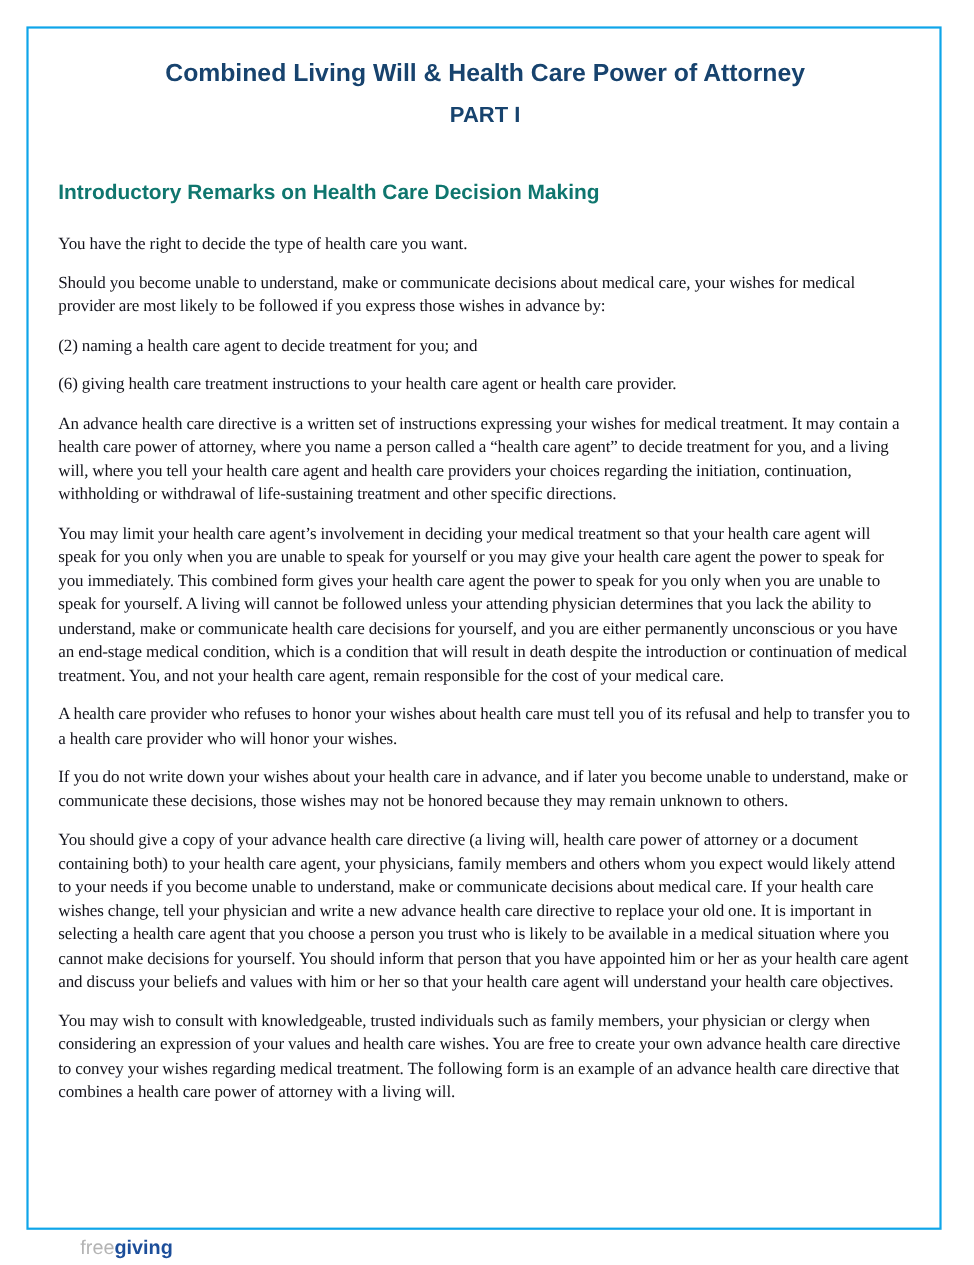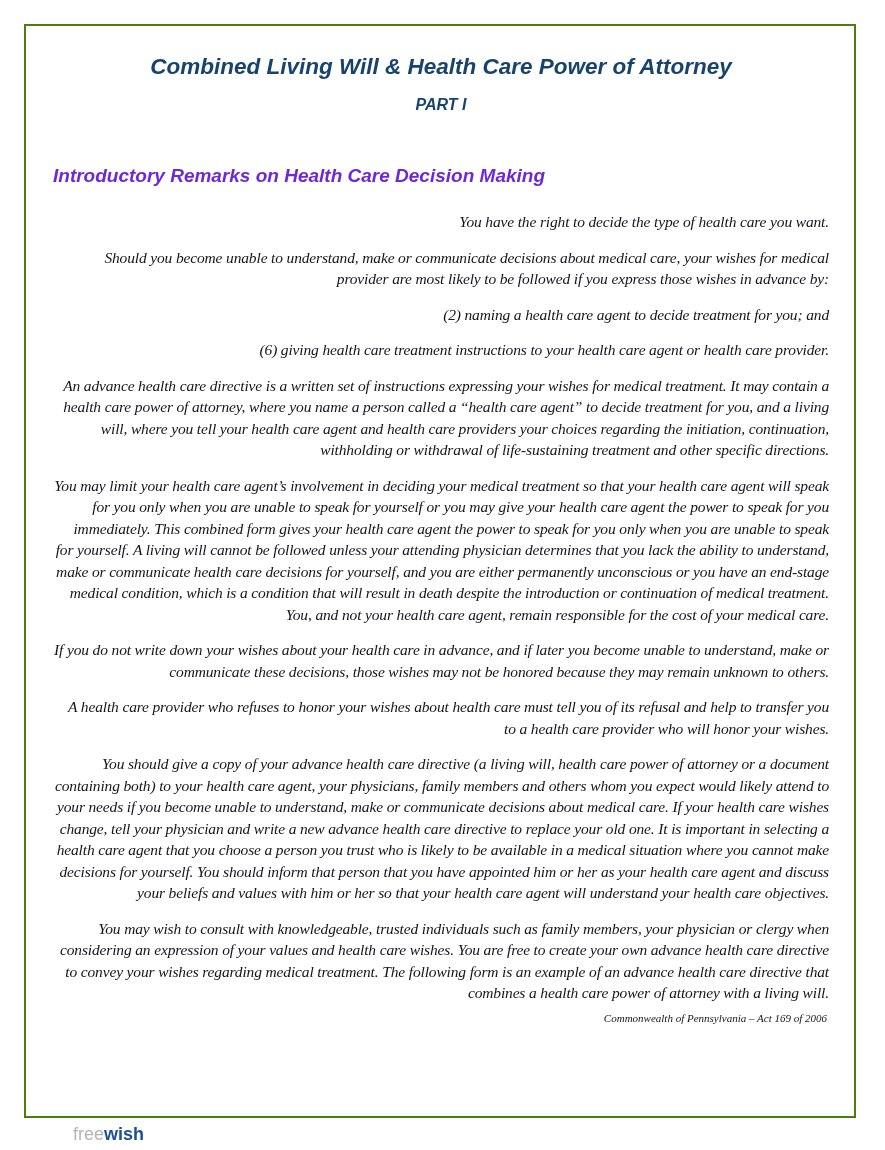--- a/index.html
+++ b/index.html
@@ -16,25 +16,24 @@
     width: 885px;
     height: 1150px;
     background: #ffffff;
   }
   .page {
     position: absolute;
     left: 24px;
     top: 24px;
     width: 832px;
     height: 1094px;
-    border: 2px solid #4d7c0f;
+    border: 2px solid #0ea5e9;
     background: #ffffff;
     box-sizing: border-box;
     padding: 26px 25px 4px 27px;
-    font-style: italic;
   }
   .doc-title {
     font-family: "Liberation Sans", sans-serif;
     font-weight: bold;
     color: #17436e;
     text-align: center;
     font-size: 22.5px;
     line-height: 26px;
     margin: 2px 0 0 0;
   }
@@ -45,44 +44,44 @@
     text-align: center;
     font-size: 18.5px;
     line-height: 22px;
     margin: 27px 0 0 0;
   }
   .doc-part {
     font-family: "Liberation Sans", sans-serif;
     font-weight: bold;
     color: #17436e;
     text-align: center;
-    font-size: 16px;
+    font-size: 20px;
     line-height: 22px;
     margin: 14px 0 0 0;
   }
   .section-heading {
     font-family: "Liberation Sans", sans-serif;
     font-weight: bold;
-    color: #6d28d9;
+    color: #0f766e;
     text-align: left;
     font-size: 19px;
     line-height: 23px;
     margin: 48px 0 0 0;
   }
   .body-text {
     margin-top: 24px;
   }
   .body-text p {
     font-family: "Liberation Serif", serif;
     color: #14141c;
     font-size: 15.5px;
     line-height: 21.5px;
     letter-spacing: -0.15px;
     margin: 0 0 14px 0;
-    text-align: right;
+    text-align: left;
   }
   .footer-note {
     font-family: "Liberation Serif", serif;
     color: #14141c;
     font-size: 11px;
     text-align: right;
     margin-top: -6px;
     padding-right: 2px;
   }
   .brand-logo {
@@ -116,27 +115,26 @@
 
     <h4 class="section-heading">Introductory Remarks on Health Care Decision Making</h4>
 
     <div class="body-text">
       <p>You have the right to decide the type of health care you want.</p>
       <p>Should you become unable to understand, make or communicate decisions about medical care, your wishes for medical provider are most likely to be followed if you express those wishes in advance by:</p>
       <p>(2) naming a health care agent to decide treatment for you; and</p>
       <p>(6) giving health care treatment instructions to your health care agent or health care provider.</p>
       <p>An advance health care directive is a written set of instructions expressing your wishes for medical treatment. It may contain a health care power of attorney, where you name a person called a “health care agent” to decide treatment for you, and a living will, where you tell your health care agent and health care providers your choices regarding the initiation, continuation, withholding or withdrawal of life-sustaining treatment and other specific directions.</p>
       <p>You may limit your health care agent’s involvement in deciding your medical treatment so that your health care agent will speak for you only when you are unable to speak for yourself or you may give your health care agent the power to speak for you immediately. This combined form gives your health care agent the power to speak for you only when you are unable to speak for yourself. A living will cannot be followed unless your attending physician determines that you lack the ability to understand, make or communicate health care decisions for yourself, and you are either permanently unconscious or you have an end-stage medical condition, which is a condition that will result in death despite the introduction or continuation of medical treatment. You, and not your health care agent, remain responsible for the cost of your medical care.</p>
+      <p>A health care provider who refuses to honor your wishes about health care must tell you of its refusal and help to transfer you to a health care provider who will honor your wishes.</p>
       <p>If you do not write down your wishes about your health care in advance, and if later you become unable to understand, make or communicate these decisions, those wishes may not be honored because they may remain unknown to others.</p>
-      <p>A health care provider who refuses to honor your wishes about health care must tell you of its refusal and help to transfer you to a health care provider who will honor your wishes.</p>
       <p>You should give a copy of your advance health care directive (a living will, health care power of attorney or a document containing both) to your health care agent, your physicians, family members and others whom you expect would likely attend to your needs if you become unable to understand, make or communicate decisions about medical care. If your health care wishes change, tell your physician and write a new advance health care directive to replace your old one. It is important in selecting a health care agent that you choose a person you trust who is likely to be available in a medical situation where you cannot make decisions for yourself. You should inform that person that you have appointed him or her as your health care agent and discuss your beliefs and values with him or her so that your health care agent will understand your health care objectives.</p>
       <p>You may wish to consult with knowledgeable, trusted individuals such as family members, your physician or clergy when considering an expression of your values and health care wishes. You are free to create your own advance health care directive to convey your wishes regarding medical treatment. The following form is an example of an advance health care directive that combines a health care power of attorney with a living will.</p>
     </div>
 
-    <div class="footer-note">Commonwealth of Pennsylvania – Act 169 of 2006</div>
 
   </div>
 
   <div class="brand-logo">
-    <span class="free">free</span><span class="forms">wish</span>
+    <span class="free">free</span><span class="forms">giving</span>
   </div>
 
 </div>
 
 </body></html>

